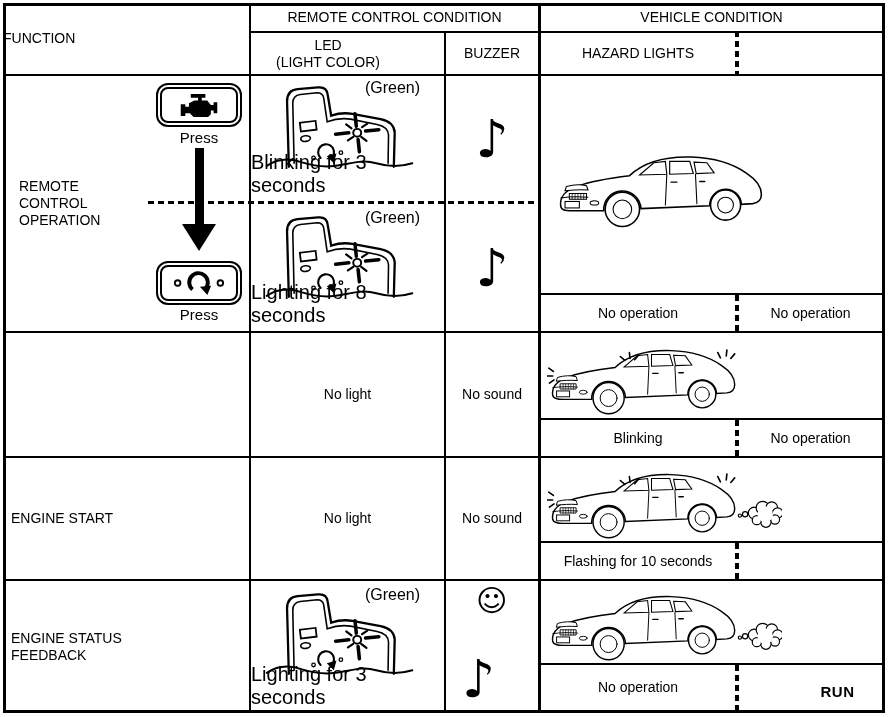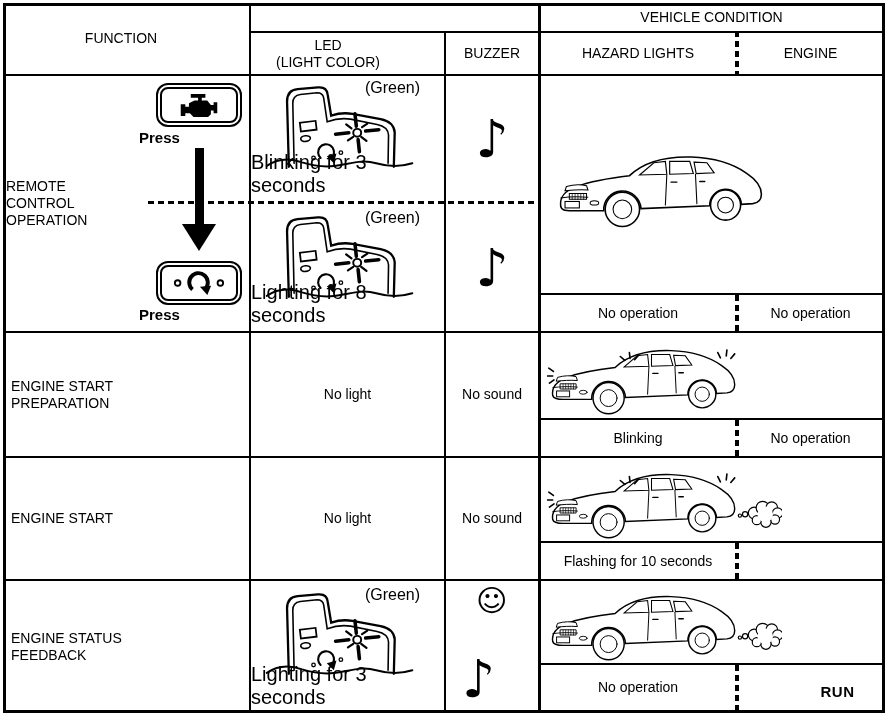--- a/index.html
+++ b/index.html
@@ -6,23 +6,23 @@
   .sheet{position:relative;width:889px;height:717px;background:#fff;color:#000;
          font-family:"Liberation Sans",sans-serif;overflow:hidden}
   .ln{position:absolute;background:#000}
   .frame{position:absolute;left:3px;top:3px;width:876px;height:704px;border:3px solid #000}
   .dashv{position:absolute;width:4px;background:repeating-linear-gradient(180deg,#000 0 6px,transparent 6px 10px)}
   .dashh{position:absolute;height:3px;background:repeating-linear-gradient(90deg,#000 0 6px,transparent 6px 10px)}
   .cell{position:absolute;display:flex;align-items:center;justify-content:center;
         text-align:center;font-size:14px;line-height:17px;box-sizing:border-box}
   .col{flex-direction:column}
   .leftal{justify-content:flex-start;text-align:left}
-  .rightal{justify-content:center;text-align:right}
+  .rightal{justify-content:flex-start;text-align:right}
   .rel{position:absolute;box-sizing:border-box}
-  .press{position:absolute;font-weight:bold;font-size:15px;text-align:left;width:120px}
+  .press{position:absolute;font-weight:normal;font-size:15px;text-align:center;width:120px}
   .btn{position:absolute;width:86px;height:44px;border:2px solid #000;border-radius:12px;
        padding:2px;box-sizing:border-box;background:#fff}
   .btn-in{width:100%;height:100%;border:2px solid #000;border-radius:8px;display:flex;
           align-items:center;justify-content:center;box-sizing:border-box}
   .arrow{position:absolute;width:34px;display:flex;flex-direction:column;align-items:center;z-index:3}
   .arrow .shaft{width:9px;height:76px;background:#000}
   .arrow .head{width:0;height:0;border-left:17px solid transparent;border-right:17px solid transparent;
                border-top:27px solid #000}
   .green{position:absolute;font-size:16px;line-height:18px}
   .caption{position:absolute;left:0;right:0;bottom:4px;text-align:left;font-size:20px}
@@ -115,38 +115,38 @@
   <div class="dashh" style="left:148px;top:201px;width:391px"></div>
   <div class="dashv" style="left:735px;top:31px;height:43px"></div>
   <div class="dashv" style="left:735px;top:295px;height:36px"></div>
   <div class="dashv" style="left:735px;top:420px;height:36px"></div>
   <div class="dashv" style="left:735px;top:543px;height:36px"></div>
   <div class="dashv" style="left:735px;top:665px;height:45px"></div>
 
   <div class="cell rightal" style="left:3px;top:3px;width:246px;height:71px;padding-right:10px">
     <span>FUNCTION</span>
   </div>
+  <div class="cell" style="left:251px;top:3px;width:287px;height:28px">
+    <span>REMOTE CONTROL CONDITION</span>
+  </div>
   <div class="cell" style="left:541px;top:3px;width:341px;height:28px">
     <span>VEHICLE CONDITION</span>
   </div>
   <div class="cell col" style="left:251px;top:33px;width:154px;height:41px">
     <span>LED</span>
     <span>(LIGHT COLOR)</span>
   </div>
   <div class="cell" style="left:446px;top:33px;width:92px;height:41px">
     <span>BUZZER</span>
   </div>
   <div class="cell" style="left:541px;top:33px;width:194px;height:41px">
     <span>HAZARD LIGHTS</span>
   </div>
-  <div class="cell" style="left:739px;top:33px;width:143px;height:41px">
-    <span>ENGINE</span>
-  </div>
-
-  <div class="cell leftal" style="left:3px;top:76px;width:246px;height:255px;padding-left:3px">
+
+  <div class="cell leftal" style="left:3px;top:76px;width:246px;height:255px;padding-left:16px">
     <span style="width:125px">REMOTE CONTROL OPERATION</span>
   </div>
 
   <div class="btn" style="left:156px;top:83px">
     <div class="btn-in">
       <svg width="42" height="27" viewBox="0 0 46 29">
         <path d="M14 2 H30 V6 H26 V9 H32 L36 14 H39 V11 H43 V23 H39 V20 H36 V24 L33 27 H17 L13 23 H8 V26 H3 V13 H8 V16 H12 V12 L18 9 H22 V6 H14 Z" fill="#000"></path>
       </svg>
     </div>
   </div>
@@ -196,23 +196,20 @@
       <use href="#sedan"></use>
     </svg>
   </div>
   <div class="cell" style="left:541px;top:295px;width:194px;height:36px">
     <span>No operation</span>
   </div>
   <div class="cell" style="left:739px;top:295px;width:143px;height:36px">
     <span>No operation</span>
   </div>
 
-  <div class="cell leftal" style="left:3px;top:333px;width:246px;height:123px;padding-left:8px">
-    <span style="width:160px">ENGINE START PREPARATION</span>
-  </div>
   <div class="cell" style="left:251px;top:333px;width:193px;height:123px">
     <span>No light</span>
   </div>
   <div class="cell" style="left:446px;top:333px;width:92px;height:123px">
     <span>No sound</span>
   </div>
   <div class="cell" style="left:541px;top:333px;width:341px;height:85px;justify-content:flex-start;padding-left:6px">
     <svg width="235" height="78" viewBox="0 0 360 120">
       <use href="#sedan"></use>
         <use href="#flashes"></use>

